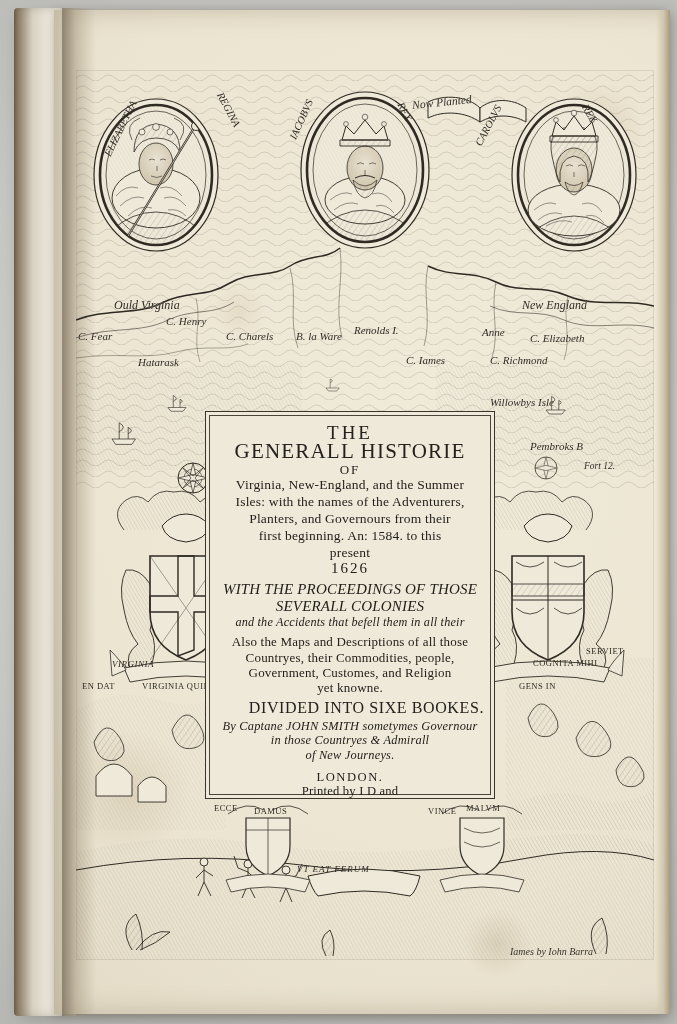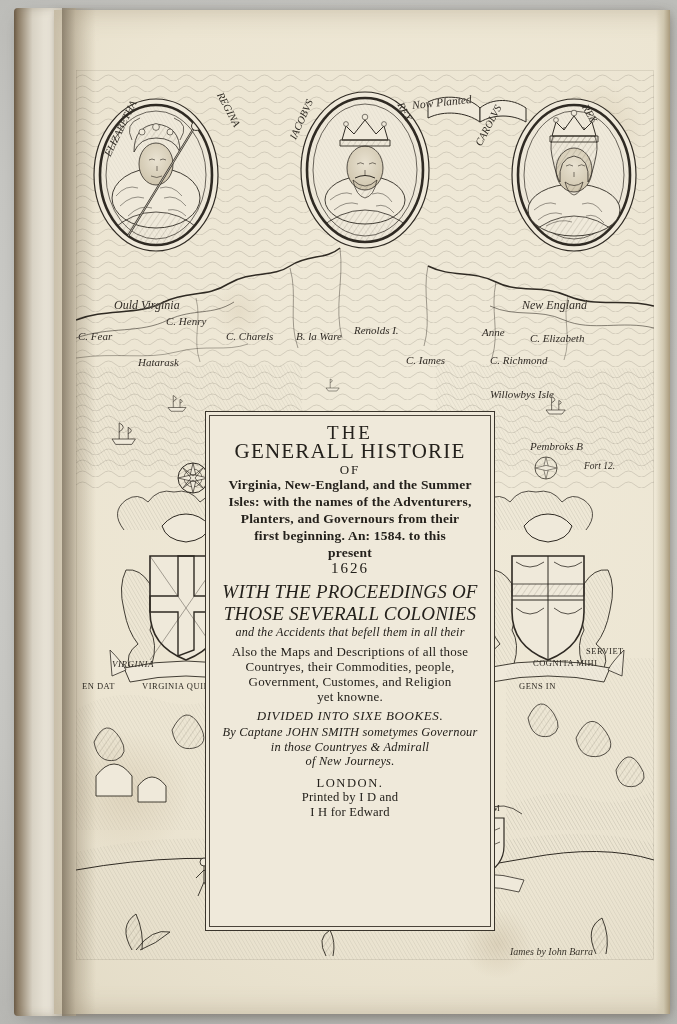--- a/index.html
+++ b/index.html
@@ -104,40 +104,40 @@
     color: #2a2722;
   }
   .plate svg { display: block; }
 
   
   .cartouche {
     position: absolute;
     left: 191px;
     top: 403px;
     width: 290px;
-    height: 520px;
+    height: 388px;
     background: #efe9da;
     border: 1px solid #3a352c;
     box-shadow: inset 0 0 0 3px #efe9da, inset 0 0 0 4px #4a443a;
     padding: 8px 10px;
     box-sizing: border-box;
     text-align: center;
     color: #24211c;
     overflow: hidden;
   }
   .t-line { line-height: 1.02; letter-spacing: .2px; }
   .t-the { font-size: 19px; letter-spacing: 3px; margin-top: 3px; }
   .t-gen { font-size: 21px; letter-spacing: 1.2px; margin-top: -1px; }
   .t-of  { font-size: 13px; letter-spacing: 2px; margin-top: 0px; }
-  .t-body { font-size: 13.5px; line-height: 1.18; margin-top: 1px; font-weight: bold; }
+  .t-body { font-size: 13.5px; line-height: 1.18; margin-top: 1px; }
   .t-year { font-size: 15px; letter-spacing: 2px; }
   .t-italic { font-style: italic; font-size: 12.2px; line-height: 1.15; margin-top: 5px; }
-  .t-italic .cap { font-size: 19px; }
+  .t-italic .cap { font-size: 15px; }
   .t-also { font-size: 13px; line-height: 1.16; margin-top: 5px; }
-  .t-divided { font-style: italic; font-size: 13px; letter-spacing: .6px; margin-top: 5px; }
+  .t-divided { font-size: 16px; letter-spacing: .6px; margin-top: 5px; text-align: right; }
   .t-author { font-style: italic; font-size: 12.4px; line-height: 1.16; margin-top: 3px; }
   .t-imprint { font-size: 12.6px; line-height: 1.12; margin-top: 8px; }
   .t-imprint .ld { letter-spacing: 1.5px; }
 
   
   .mlabel {
     position: absolute;
     font-family: "Liberation Serif", serif;
     font-style: italic;
     color: #302b24;
@@ -506,21 +506,21 @@
     <div class="mlabel" style="left:64px; top:322px;font-style:italic;">C. Fear</div>
     <div class="mlabel" style="left:124px; top:348px;">Hatarask</div>
     <div class="mlabel" style="left:212px; top:322px;">C. Charels</div>
     <div class="mlabel" style="left:282px; top:322px;">B. la Ware</div>
     <div class="mlabel" style="left:340px; top:316px;">Renolds I.</div>
     <div class="mlabel" style="left:392px; top:346px;">C. Iames</div>
     <div class="mlabel" style="left:508px; top:290px; font-size:12px;">New England</div>
     <div class="mlabel" style="left:468px; top:318px;">Anne</div>
     <div class="mlabel" style="left:516px; top:324px;">C. Elizabeth</div>
     <div class="mlabel" style="left:476px; top:346px;">C. Richmond</div>
-    <div class="mlabel" style="left:476px; top:380px;text-align:center;">Willowbys Isle</div>
+    <div class="mlabel" style="left:476px; top:388px;text-align:center;">Willowbys Isle</div>
     <div class="mlabel" style="left:516px; top:432px;">Pembroks B</div>
     <div class="mlabel" style="left:570px; top:453px; font-size:9.5px;">Fort 12.</div>
 
     <div class="shield-label" style="left:98px; top:651px; font-style:italic; font-size:9px;">VIRGINIA</div>
     <div class="shield-label" style="left:68px; top:673px;">EN DAT</div>
     <div class="shield-label" style="left:128px; top:673px;">VIRGINIA QUINTAM</div>
 
     <div class="shield-label" style="left:519px; top:650px;">COGNITA MIHI</div>
     <div class="shield-label" style="left:505px; top:673px;">GENS IN</div>
     <div class="shield-label" style="left:572px; top:638px;">SERVIET</div>

